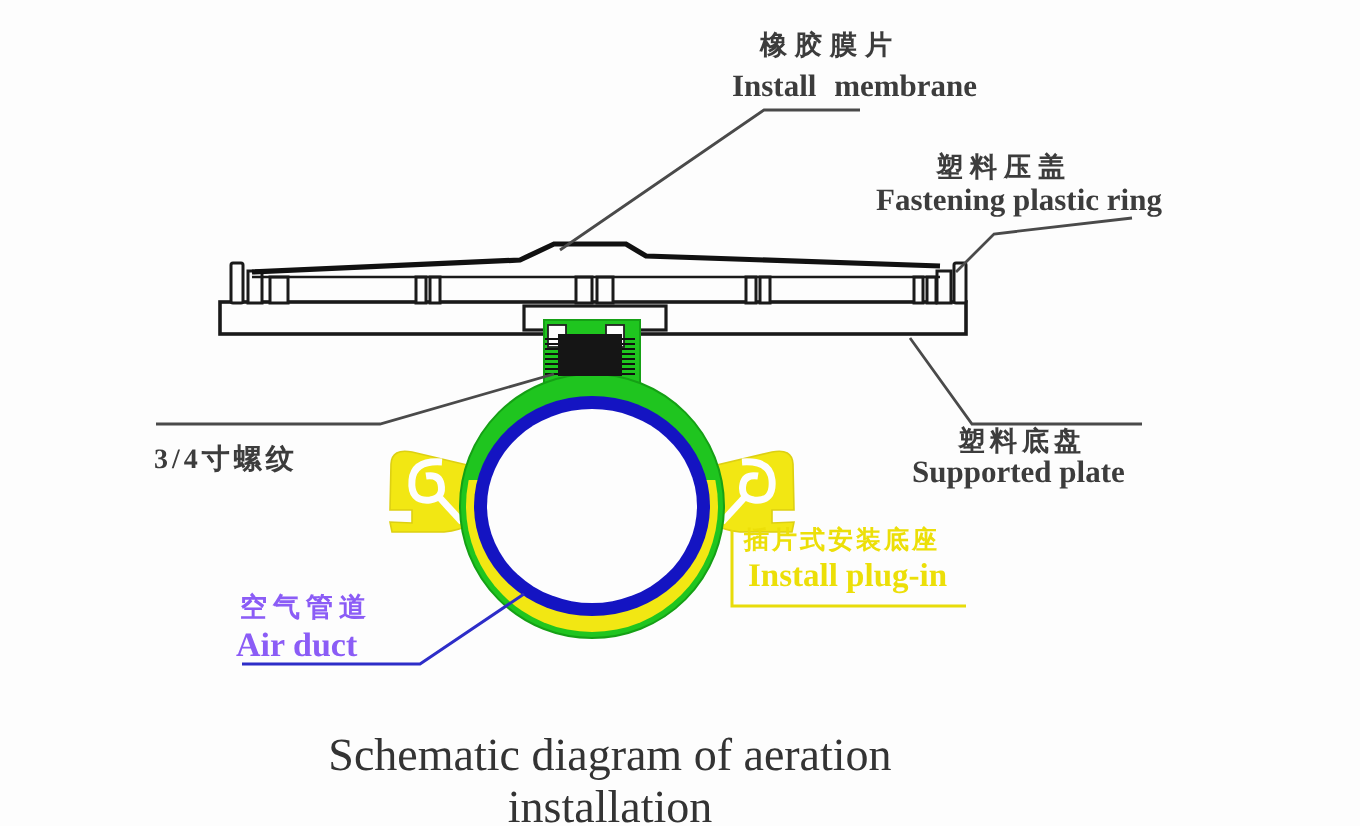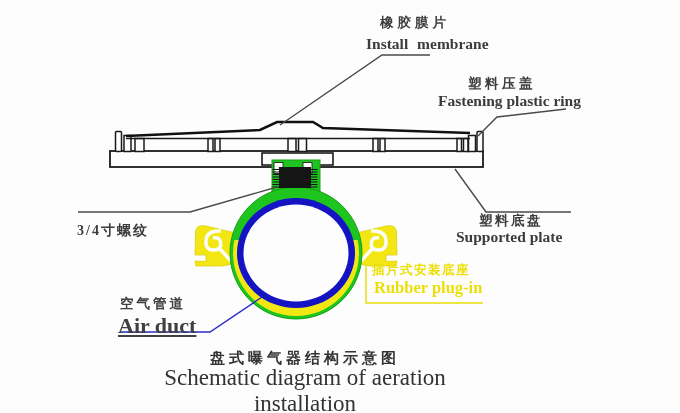--- a/index.html
+++ b/index.html
@@ -9,21 +9,21 @@
     font-family:"Liberation Serif","DejaVu Serif",serif;
   }
   .stage{position:absolute;left:0;top:0;width:616px;height:413px;}
   svg{position:absolute;left:0;top:0;}
   .lbl{
     position:absolute;white-space:nowrap;font-weight:bold;color:#3c3c3c;
     line-height:1.05;
   }
   .zh{font-size:13.5px;letter-spacing:4px;}
   .en{font-size:15.5px;}
-  .blue{color:#404040;}
+  .blue{color:#8b5cf6;}
   .yellow{color:#ecdf08;}
   .title-zh{
     position:absolute;left:170px;top:349px;width:270px;text-align:center;
     font-weight:bold;font-size:15px;letter-spacing:4px;color:#333;
   }
   .title-en{
     position:absolute;left:120px;top:365px;width:370px;text-align:center;
     font-weight:normal;font-size:23px;color:#333;
   }
 </style>
@@ -112,21 +112,20 @@
 
   <div class="lbl zh" style="left:468px;top:77px;letter-spacing:3.5px;">塑料压盖</div>
   <div class="lbl en" style="left:438px;top:93px;">Fastening plastic ring</div>
 
   <div class="lbl zh" style="left:77px;top:176px;letter-spacing:2px;font-size:14px;margin-top:48px;">3/4寸螺纹</div>
 
   <div class="lbl zh" style="left:479px;top:214px;letter-spacing:2.5px;font-family:Liberation Serif, serif;">塑料底盘</div>
   <div class="lbl en" style="left:456px;top:229px;">Supported plate</div>
 
   <div class="lbl zh yellow" style="left:372px;top:264px;font-size:12.5px;letter-spacing:1.5px;">插片式安装底座</div>
-  <div class="lbl en yellow" style="left:374px;top:279px;font-size:16.5px;">Rubber plug-in</div>
+  <div class="lbl en yellow" style="left:374px;top:279px;font-size:16.5px;">Install plug-in</div>
 
   <div class="lbl zh blue" style="left:120px;top:297px;letter-spacing:3px;">空气管道</div>
-  <div class="lbl en blue" style="left:118px;top:314px;font-size:22px;text-decoration:underline;">Air duct</div>
+  <div class="lbl en blue" style="left:118px;top:314px;font-size:17px;">Air duct</div>
 
-  <div class="title-zh">盘式曝气器结构示意图</div>
   <div class="title-en">Schematic diagram of aeration installation</div>
 
 </div>
 
 </body></html>

